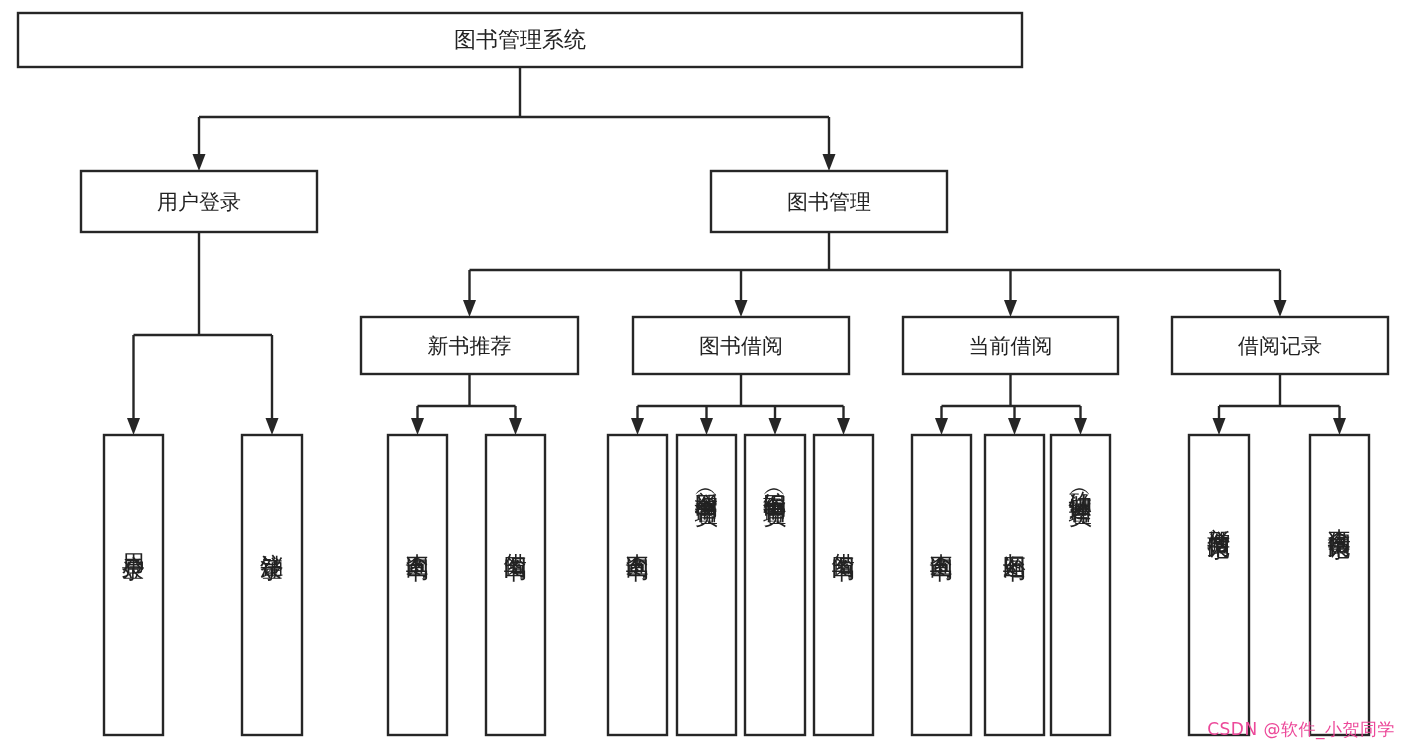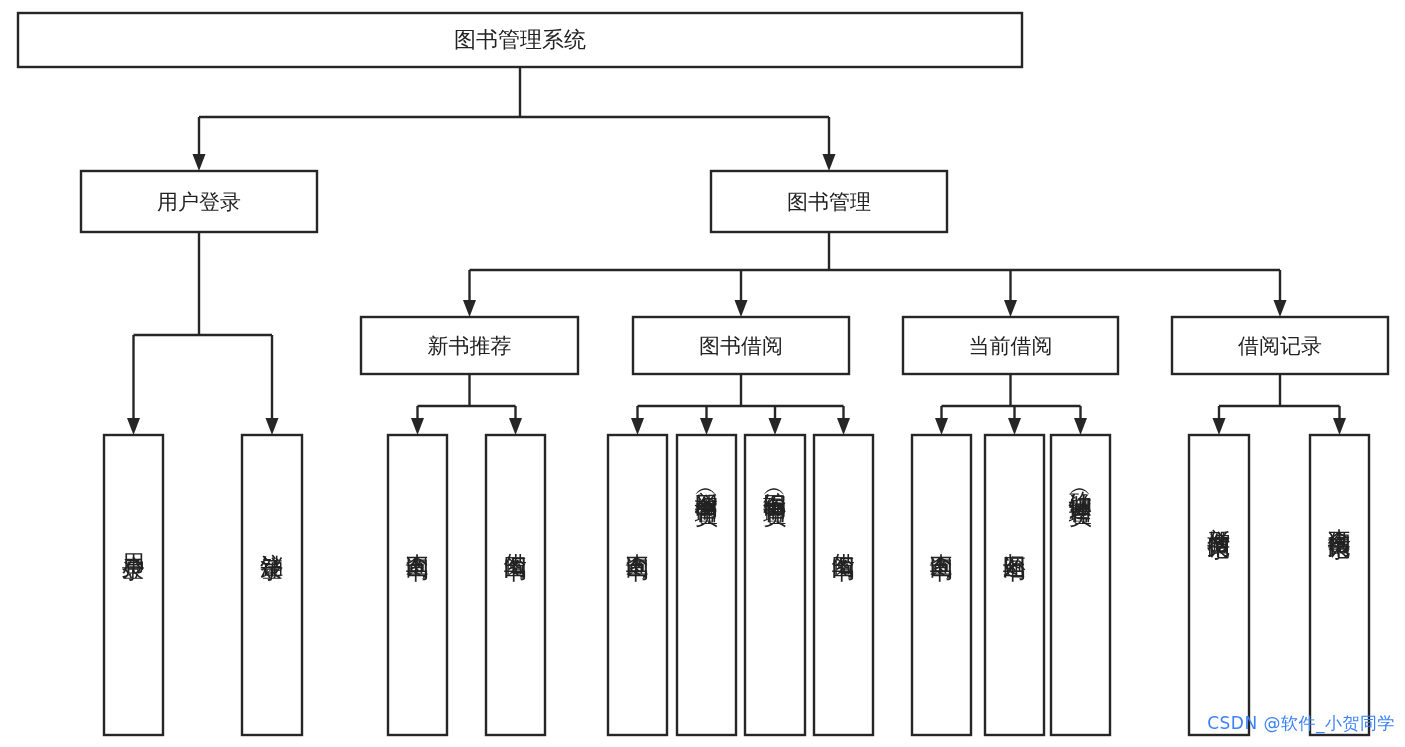--- a/index.html
+++ b/index.html
@@ -71,24 +71,24 @@
     font-family: "DejaVu Sans", "Liberation Sans", sans-serif;
     font-size: 23px;
     line-height: 1.06;
     letter-spacing: 2px;
     color: #222222;
     white-space: nowrap;
   }
   .watermark {
     position: absolute;
     right: 10px;
-    bottom: 12px;
+    bottom: 6px;
     font-family: "DejaVu Sans", "Liberation Sans", sans-serif;
     font-size: 17px;
-    color: #3b82f6;
+    color: #ec4899;
     letter-spacing: 0.5px;
     white-space: nowrap;
   }
 </style>
 </head>
 <body>
 
 <div id="diagram-root">
 
   <svg class="diagram-canvas" viewBox="0 0 1405 747">

